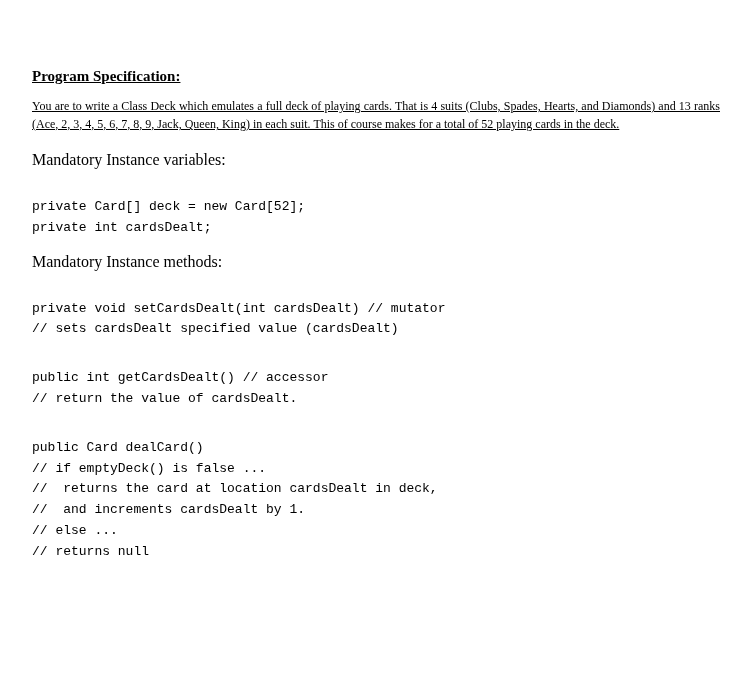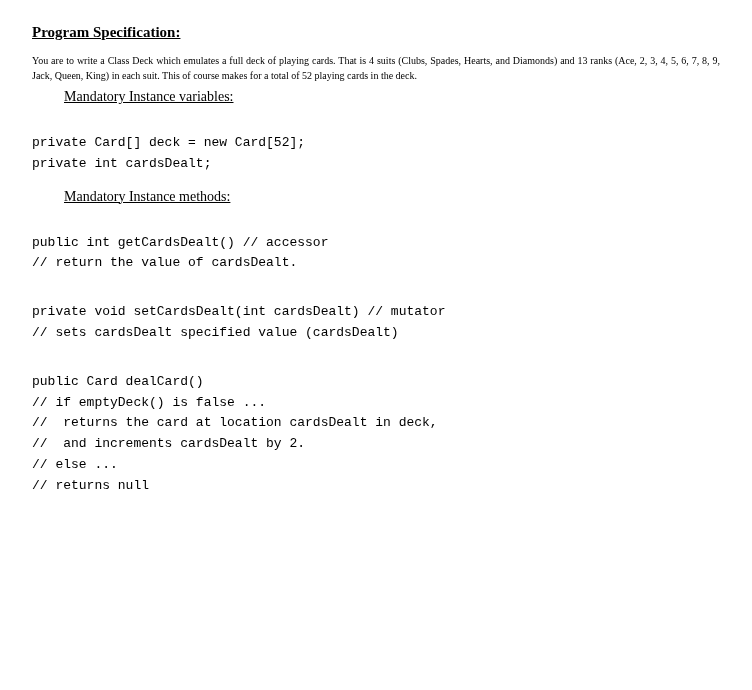--- a/index.html
+++ b/index.html
@@ -16,33 +16,33 @@
       padding: 24px 32px;
       width: 752px;
       min-height: 690px;
     }
 
     .page-title {
       font-size: 15px;
       font-weight: bold;
       text-decoration: underline;
       margin-bottom: 12px;
+      margin-top: 44px;
     }
 
     .description {
-      font-size: 10px;
+      font-size: 12px;
       line-height: 1.5;
-      margin-bottom: 6px;
+      margin-bottom: 18px;
       text-align: justify;
+      text-decoration: underline;
     }
 
     .section-label {
-      font-size: 14px;
-      text-decoration: underline;
-      margin-left: 32px;
+      font-size: 16px;
       margin-bottom: 6px;
       display: block;
     }
 
     .code-block {
       font-family: "Courier New", Courier, monospace;
       font-size: 13px;
       line-height: 1.6;
       margin-bottom: 14px;
       white-space: pre;
@@ -62,28 +62,28 @@
 
 <span class="section-label">Mandatory Instance variables:</span>
 
 <div class="code-block">private Card[] deck = new Card[52];
 private int cardsDealt;</div>
 
 <span class="section-label">Mandatory Instance methods:</span>
 
 <div id="methods-container">
     <div class="code-section">
+      <div class="code-block">private void setCardsDealt(int cardsDealt) // mutator
+// sets cardsDealt specified value (cardsDealt)</div>
+    </div>
+    <div class="code-section">
       <div class="code-block">public int getCardsDealt() // accessor
 // return the value of cardsDealt.</div>
-    </div>
-    <div class="code-section">
-      <div class="code-block">private void setCardsDealt(int cardsDealt) // mutator
-// sets cardsDealt specified value (cardsDealt)</div>
     </div>
     <div class="code-section">
       <div class="code-block">public Card dealCard()
 // if emptyDeck() is false ...
 //  returns the card at location cardsDealt in deck,
-//  and increments cardsDealt by 2.
+//  and increments cardsDealt by 1.
 // else ...
 // returns null</div>
     </div>
   </div>
 
 </body></html>

